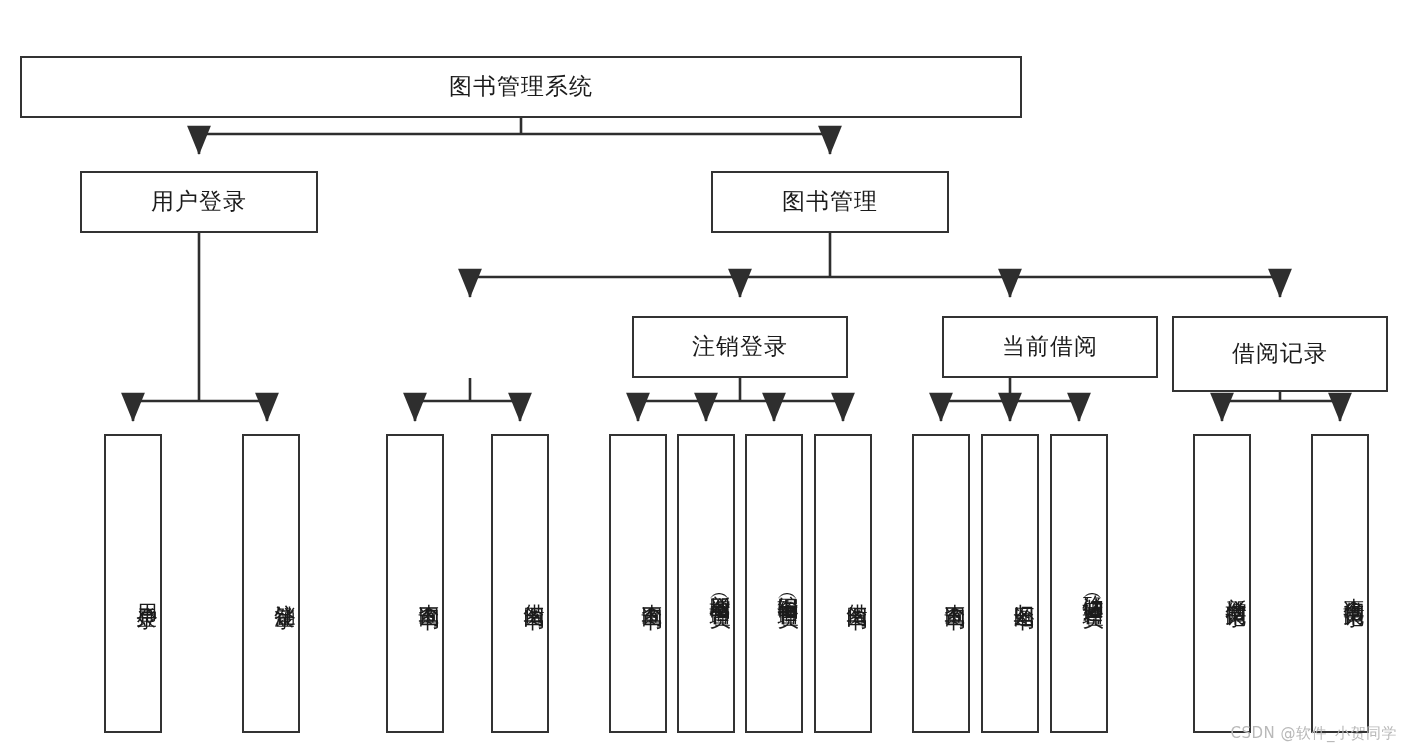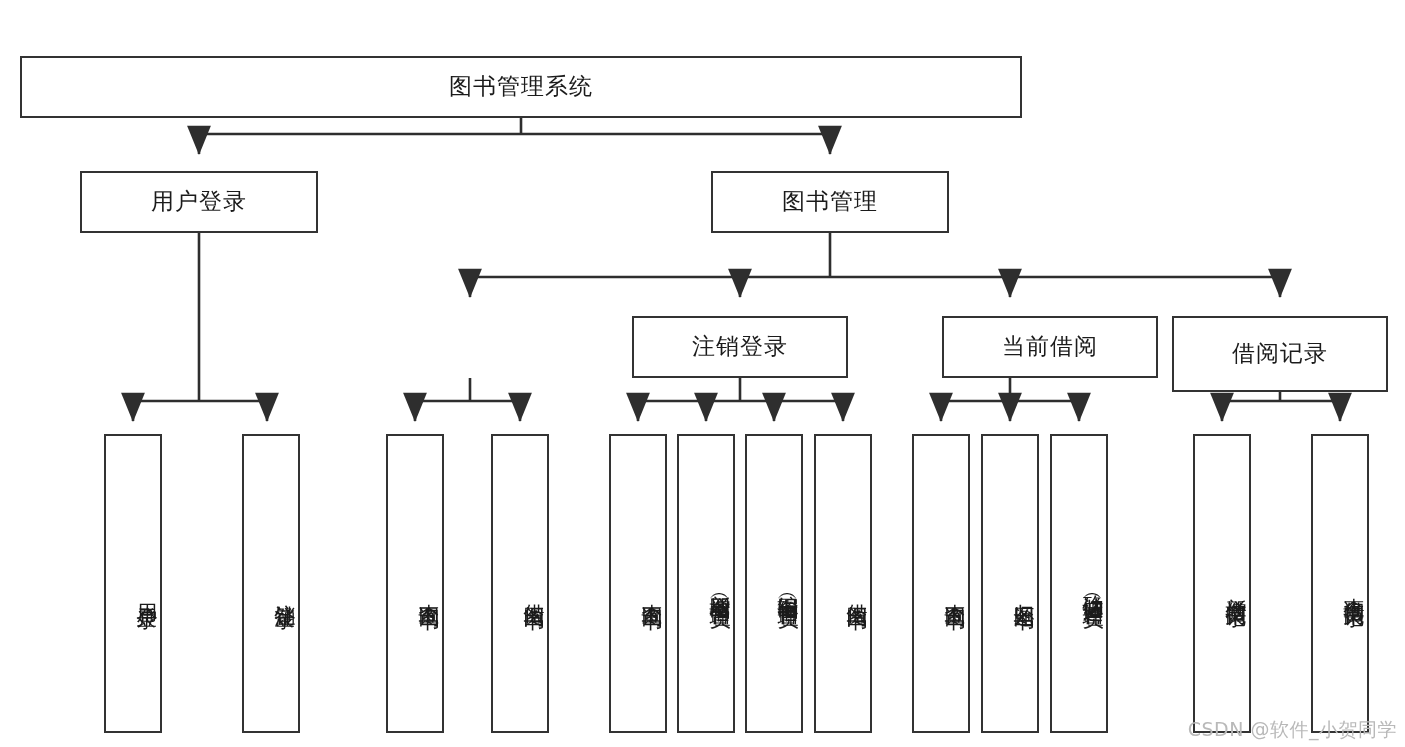--- a/index.html
+++ b/index.html
@@ -58,21 +58,21 @@
     display: block;
     text-align: center;
   }
   .node.vert.tall-text {
     padding-top: 6px;
   }
   .watermark {
     position: absolute;
     right: 8px;
     bottom: 4px;
-    font-size: 19px;
+    font-size: 15px;
     color: #b9b9b9;
     letter-spacing: 0.5px;
     z-index: 5;
     white-space: nowrap;
   }
 </style>
 </head>
 <body>
 
 <div id="canvas">

